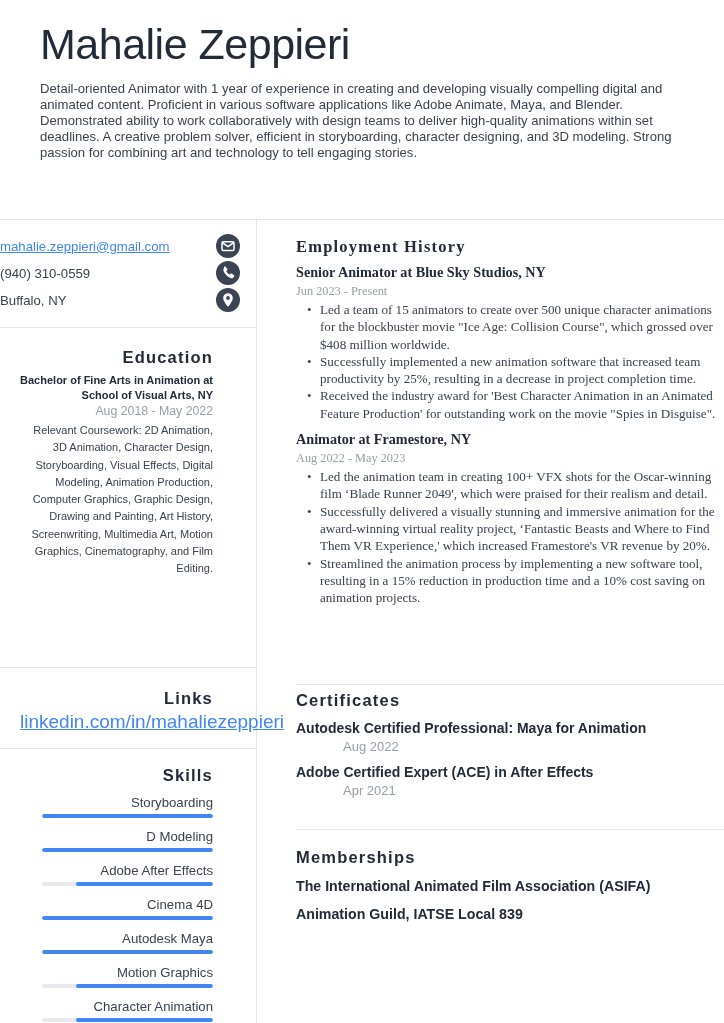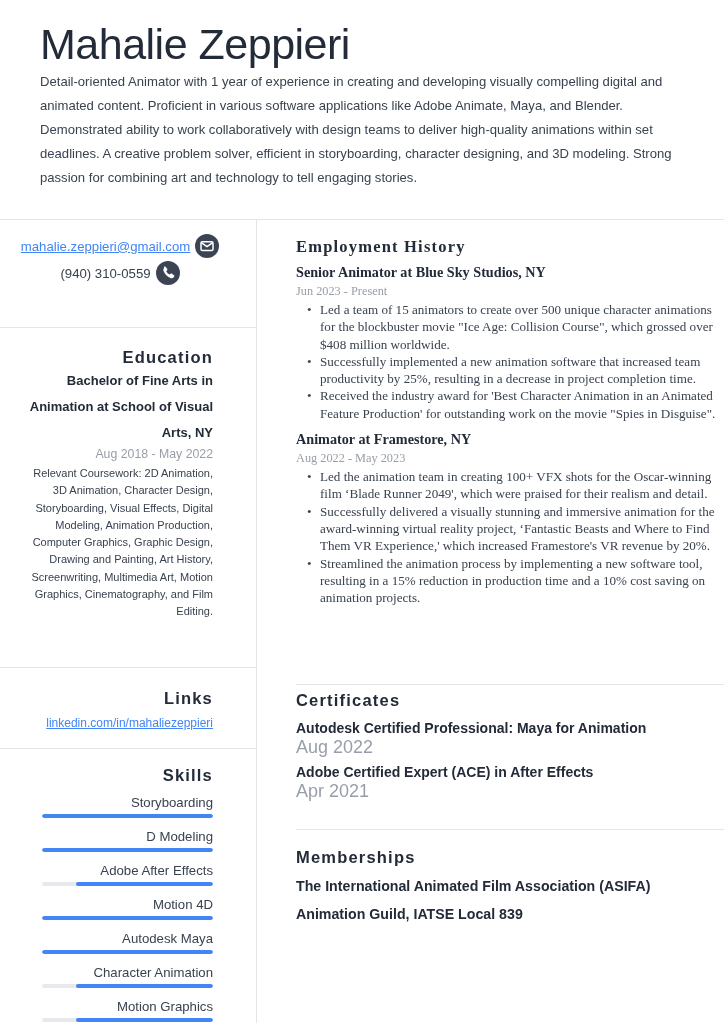--- a/index.html
+++ b/index.html
@@ -10,62 +10,62 @@
   html,body{background:#ffffff;}
   body{
     width:724px;height:1023px;position:relative;overflow:hidden;
     font-family:"Liberation Sans",sans-serif;color:var(--body);
     -webkit-font-smoothing:antialiased;
   }
   
   .header{position:absolute;left:40px;top:18px;width:650px;}
   .name{font-size:43px;line-height:52px;font-weight:400;color:var(--heading);letter-spacing:-0.5px;}
   .job-title{font-size:19px;line-height:24px;font-weight:400;color:var(--heading);margin-top:12px;}
-  .summary{font-size:13.1px;line-height:24px;color:var(--body);}
+  .summary{margin-top:11px;font-size:13.1px;line-height:16px;color:var(--body);}
   
   .hline-top{position:absolute;left:0;top:219px;width:724px;height:1px;background:var(--divider);}
   .vline{position:absolute;left:256px;top:219px;width:1px;height:804px;background:var(--divider);}
   
   .sidebar{position:absolute;left:0;top:220px;width:256px;text-align:right;}
   .side-section{width:256px;}
   .b-bottom{border-bottom:1px solid var(--divider);}
   .contact{height:108px;padding:14px 16px 0 0;}
-  .contact-row{display:flex;justify-content:center;align-items:center;gap:5px;margin-bottom:3px;height:24px;}
+  .contact-row{display:flex;justify-content:space-between;align-items:center;gap:5px;margin-bottom:3px;height:24px;}
   .contact-text{font-size:13.2px;color:var(--body);}
   a.link{color:var(--link);text-decoration:underline;}
   .icon-circle{width:24px;height:24px;border-radius:50%;background:var(--icon-bg);flex:0 0 auto;display:flex;align-items:center;justify-content:center;}
   .icon-circle svg{display:block;}
   h2.sec{font-size:16.5px;line-height:22px;font-weight:700;letter-spacing:1.2px;color:var(--heading);}
   .education{height:340px;padding:18px 43px 0 20px;}
-  .edu-degree{font-size:13px;line-height:26px;font-weight:700;color:var(--heading);}
+  .edu-degree{margin-top:5px;font-size:11px;line-height:15px;font-weight:700;color:var(--heading);}
   .edu-dates{margin-top:1px;font-size:12.3px;line-height:15px;color:var(--muted);}
   .edu-desc{margin-top:3px;font-size:11px;line-height:17.3px;color:var(--body);}
   .links{height:81px;padding:19px 43px 0 20px;}
-  .links a{font-size:12px;line-height:17px;margin-top:40px;}
+  .links a{font-size:19px;line-height:17px;margin-top:40px;}
   .links .link-row{margin-top:4px;}
   .skills{padding:15px 43px 0 20px;}
   .skill-item{margin-bottom:11px;}
   .skill-name{font-size:13.2px;line-height:15px;color:var(--body);margin-bottom:4px;}
   .skill-bar{width:171px;height:4px;border-radius:2px;background:var(--bar-track);margin-left:auto;display:flex;justify-content:flex-end;overflow:hidden;}
   .skill-fill{height:4px;border-radius:2px;background:var(--bar-blue);}
   
   .main{position:absolute;left:296px;top:219px;width:428px;}
   .main-section{width:428px;}
   .emp{height:465px;padding-top:17px;font-family:Liberation Serif, serif;}
   .certs{height:145px;border-top:1px solid var(--divider);padding-top:4px;}
   .members{border-top:1px solid var(--divider);padding-top:16px;}
   .job{margin-top:5px;}
   .job-name{font-size:14.2px;line-height:19px;font-weight:700;color:var(--heading);margin-top:3px;}
   .job-dates{font-size:12.3px;line-height:16px;color:var(--muted);margin:1px 0 2px;}
   ul.bullets{list-style:none;margin:2px 0 8px;}
   ul.bullets li{position:relative;padding-left:24px;font-size:13.1px;line-height:17.3px;color:var(--body);}
   ul.bullets li::before{content:"\2022";position:absolute;left:11px;top:0;color:var(--body);}
   .cert-item{margin-top:8px;}
   .cert-name{font-size:14px;line-height:19px;font-weight:700;color:var(--heading);}
-  .cert-date{font-size:18px;line-height:16px;color:var(--muted);margin-top:1px;}
+  .cert-date{font-size:13px;line-height:16px;color:var(--muted);margin-top:1px;margin-left:47px;}
   .member-item{margin-top:9px;font-size:14.2px;line-height:19px;font-weight:700;color:var(--heading);}
 </style>
 </head>
 <body>
 
 <div class="page">
 
   <div class="header">
     <div class="name">Mahalie Zeppieri</div>
     <div class="summary">Detail-oriented Animator with 1 year of experience in creating and developing visually compelling digital and animated content. Proficient in various software applications like Adobe Animate, Maya, and Blender. Demonstrated ability to work collaboratively with design teams to deliver high-quality animations within set deadlines. A creative problem solver, efficient in storyboarding, character designing, and 3D modeling. Strong passion for combining art and technology to tell engaging stories.</div>
@@ -87,20 +87,29 @@
         </span>
       </div>
       <div class="contact-row">
         <span class="contact-text">(940) 310-0559</span>
         <span class="icon-circle">
           <svg width="24" height="24" viewBox="0 0 24 24">
             <path d="M8.1 5.8c0.45-0.45 1.2-0.4 1.6 0.1l1.5 1.9c0.35 0.45 0.3 1.1-0.1 1.5l-0.85 0.85c0.75 1.5 1.95 2.7 3.45 3.45l0.85-0.85c0.4-0.4 1.05-0.45 1.5-0.1l1.9 1.5c0.5 0.4 0.55 1.15 0.1 1.6l-0.95 0.95c-0.55 0.55-1.35 0.75-2.1 0.5-1.75-0.6-3.35-1.6-4.7-2.95-1.35-1.35-2.35-2.95-2.95-4.7-0.25-0.75-0.05-1.55 0.5-2.1z" fill="#ffffff"></path>
           </svg>
         </span>
       </div>
+      <div class="contact-row">
+        <span class="contact-text">Buffalo, NY</span>
+        <span class="icon-circle">
+          <svg width="24" height="24" viewBox="0 0 24 24">
+            <path d="M12 5.2c-2.65 0-4.8 2.15-4.8 4.8 0 3.6 4.8 8.8 4.8 8.8s4.8-5.2 4.8-8.8c0-2.65-2.15-4.8-4.8-4.8z" fill="#ffffff"></path>
+            <circle cx="12" cy="10" r="1.9" fill="#3c4353"></circle>
+          </svg>
+        </span>
+      </div>
     </div>
 
     <div class="side-section education b-bottom">
       <h2 class="sec">Education</h2>
       <div class="edu-degree">Bachelor of Fine Arts in Animation at School of Visual Arts, NY</div>
       <div class="edu-dates">Aug 2018 - May 2022</div>
       <div class="edu-desc">Relevant Coursework: 2D Animation, 3D Animation, Character Design, Storyboarding, Visual Effects, Digital Modeling, Animation Production, Computer Graphics, Graphic Design, Drawing and Painting, Art History, Screenwriting, Multimedia Art, Motion Graphics, Cinematography, and Film Editing.</div>
     </div>
 
     <div class="side-section links b-bottom">
@@ -125,39 +134,39 @@
             <div class="skill-fill" style="width: 100%;"></div>
           </div>
       </div>
       <div class="skill-item">
         <div class="skill-name">Adobe After Effects</div>
         <div class="skill-bar">
             <div class="skill-fill" style="width: 80%;"></div>
           </div>
       </div>
       <div class="skill-item">
-        <div class="skill-name">Motion 4D</div>
+        <div class="skill-name">Cinema 4D</div>
         <div class="skill-bar">
             <div class="skill-fill" style="width: 100%;"></div>
           </div>
       </div>
       <div class="skill-item">
         <div class="skill-name">Autodesk Maya</div>
         <div class="skill-bar">
             <div class="skill-fill" style="width: 100%;"></div>
           </div>
       </div>
       <div class="skill-item">
+        <div class="skill-name">Motion Graphics</div>
+        <div class="skill-bar">
+            <div class="skill-fill" style="width: 80%;"></div>
+          </div>
+      </div>
+      <div class="skill-item">
         <div class="skill-name">Character Animation</div>
-        <div class="skill-bar">
-            <div class="skill-fill" style="width: 80%;"></div>
-          </div>
-      </div>
-      <div class="skill-item">
-        <div class="skill-name">Motion Graphics</div>
         <div class="skill-bar">
             <div class="skill-fill" style="width: 80%;"></div>
           </div>
       </div>
     </div>
   </div>
 
   <div class="main">
 
     <div class="main-section emp">

